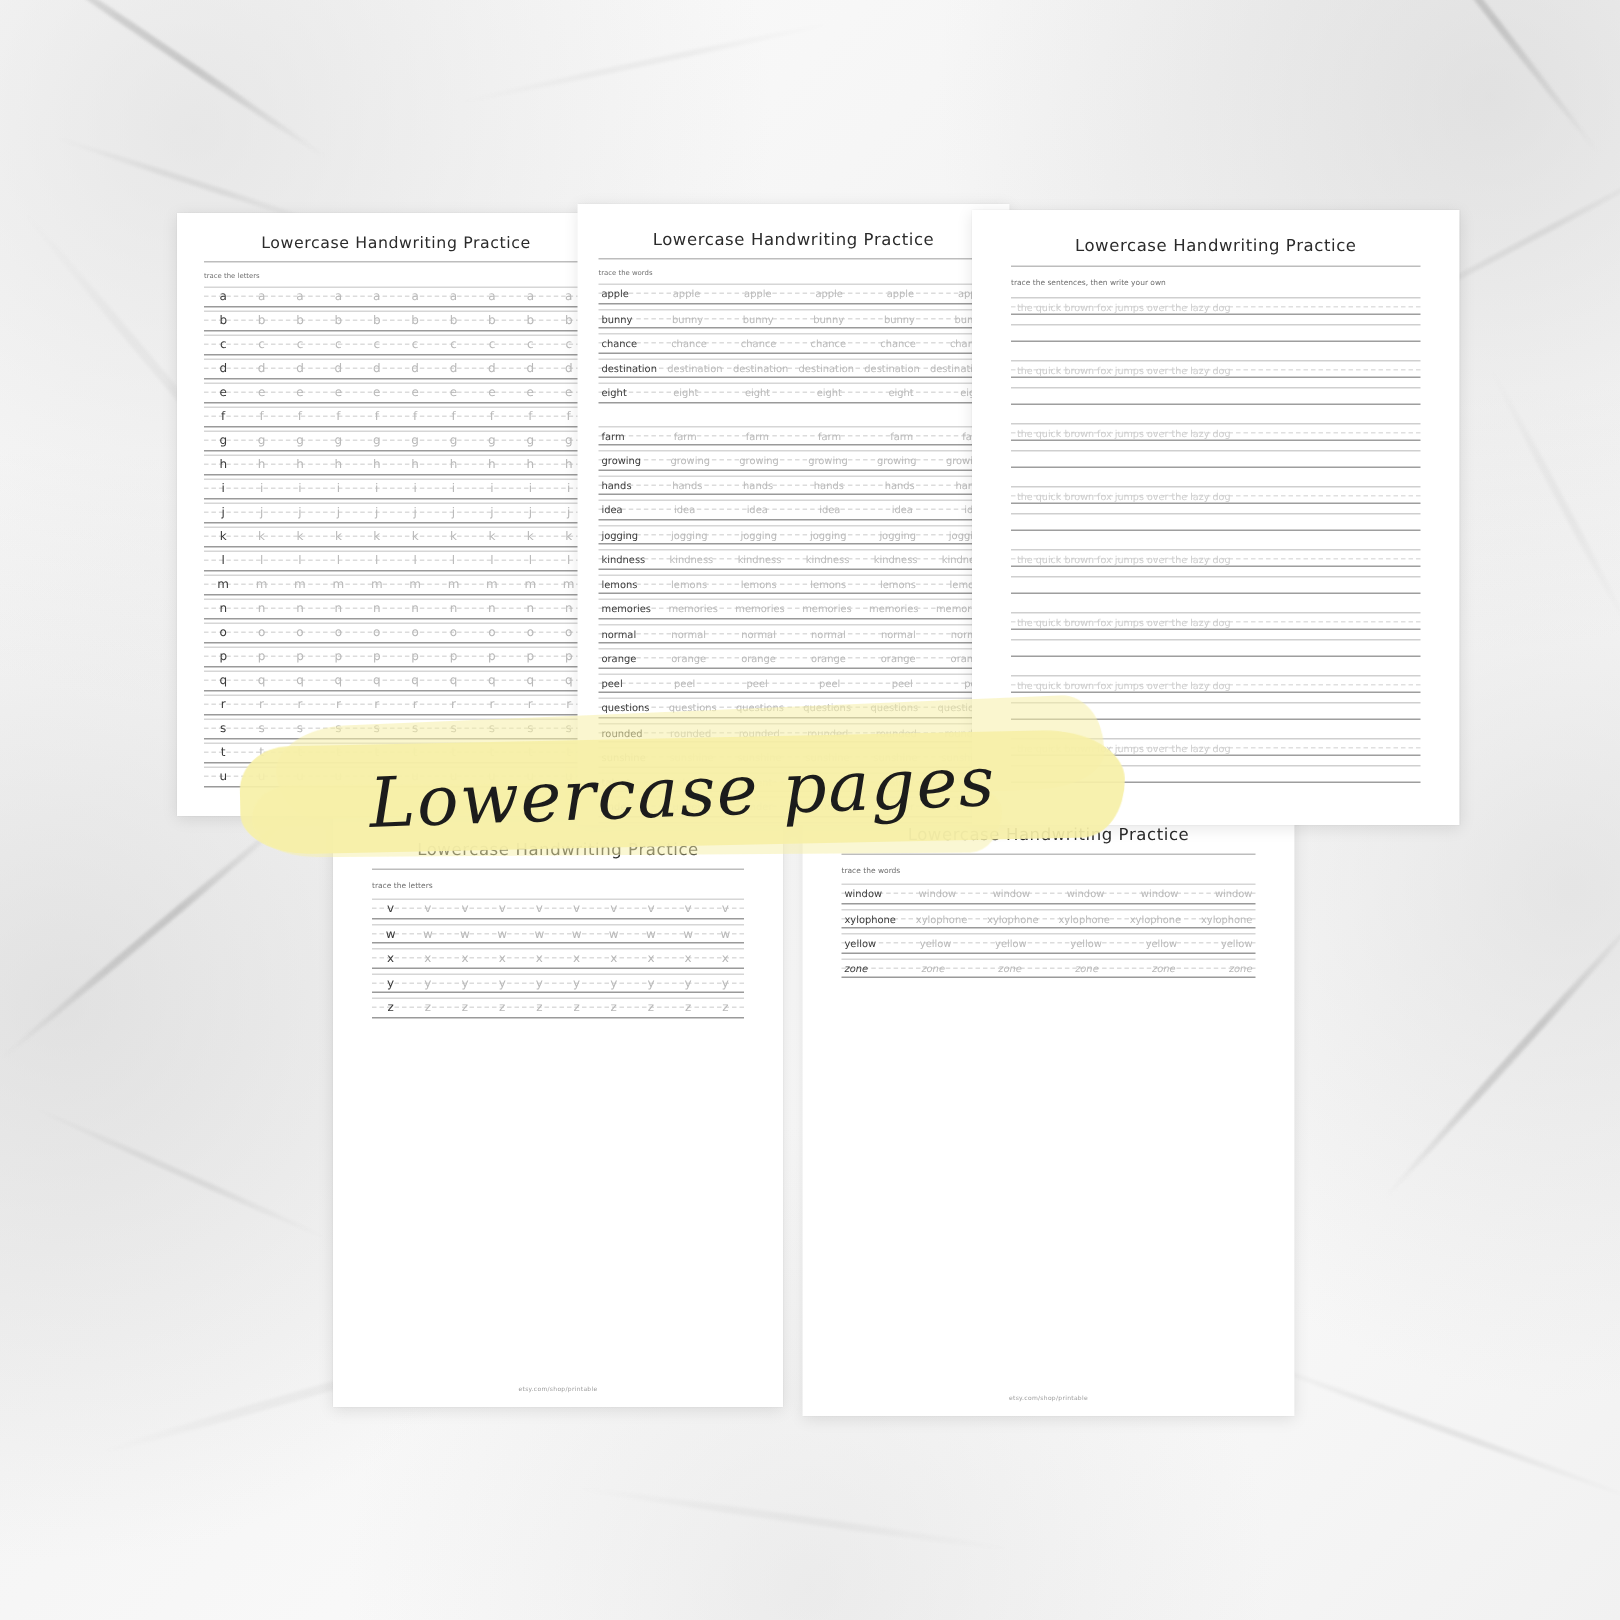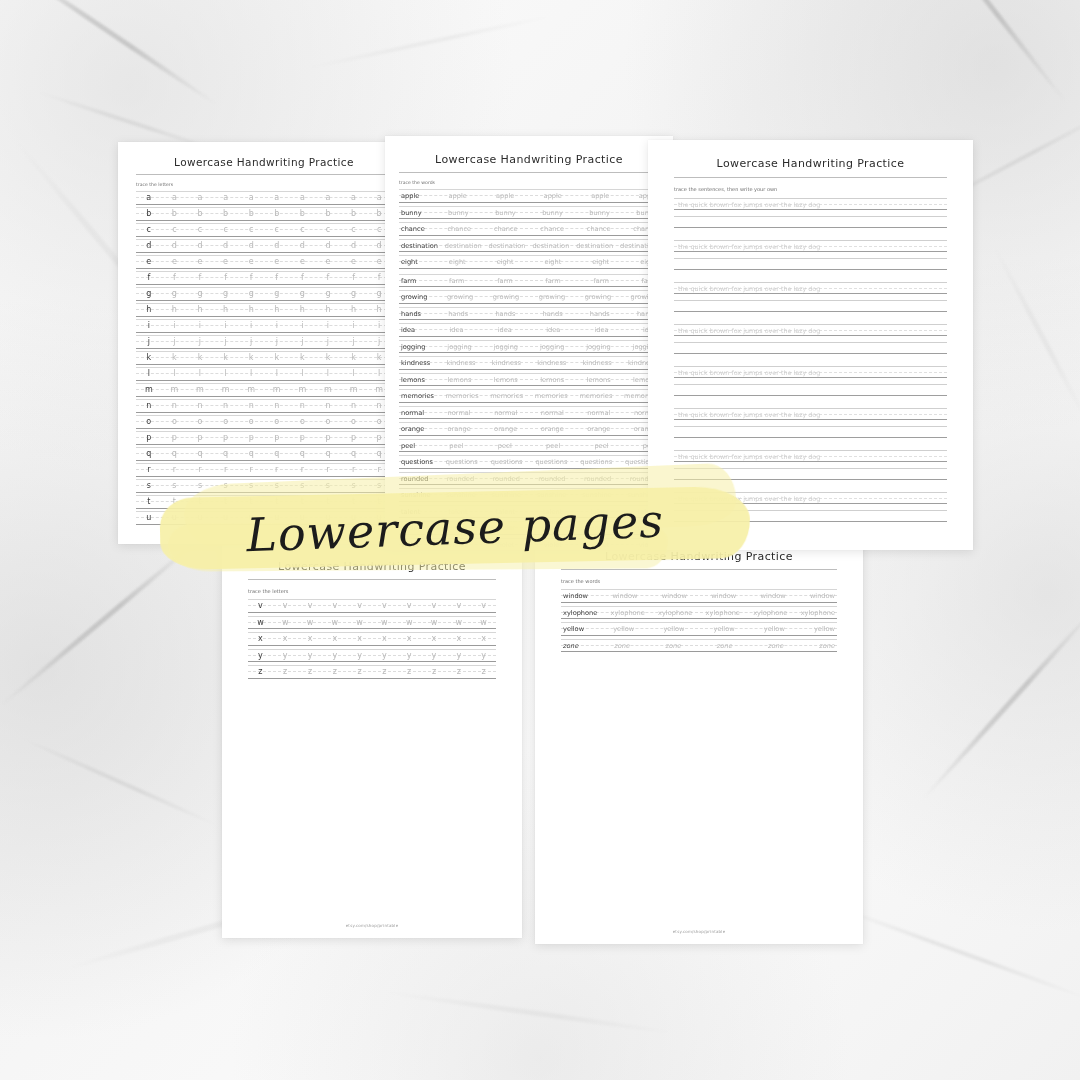--- a/index.html
+++ b/index.html
@@ -789,21 +789,21 @@
             <div class="baseline"></div>
             <div class="glyphs first-dark" style="font-size: 6.6px; line-height: 12.5px;">
               <span>destination</span>
               <span>destination</span>
               <span>destination</span>
               <span>destination</span>
               <span>destination</span>
               <span>destination</span>
             </div>
           </div>
-          <div class="row wordrow" style="height: 13.5px; margin-bottom: 5px; text-decoration: underline;">
+          <div class="row wordrow" style="height: 13.5px; margin-bottom: 15px; text-decoration: underline;">
             <div class="topline"></div>
             <div class="midline" style="top: 6.075px;"></div>
             <div class="baseline"></div>
             <div class="glyphs first-dark" style="font-size: 6.6px; line-height: 12.5px;">
               <span>eight</span>
               <span>eight</span>
               <span>eight</span>
               <span>eight</span>
               <span>eight</span>
               <span>eight</span>

